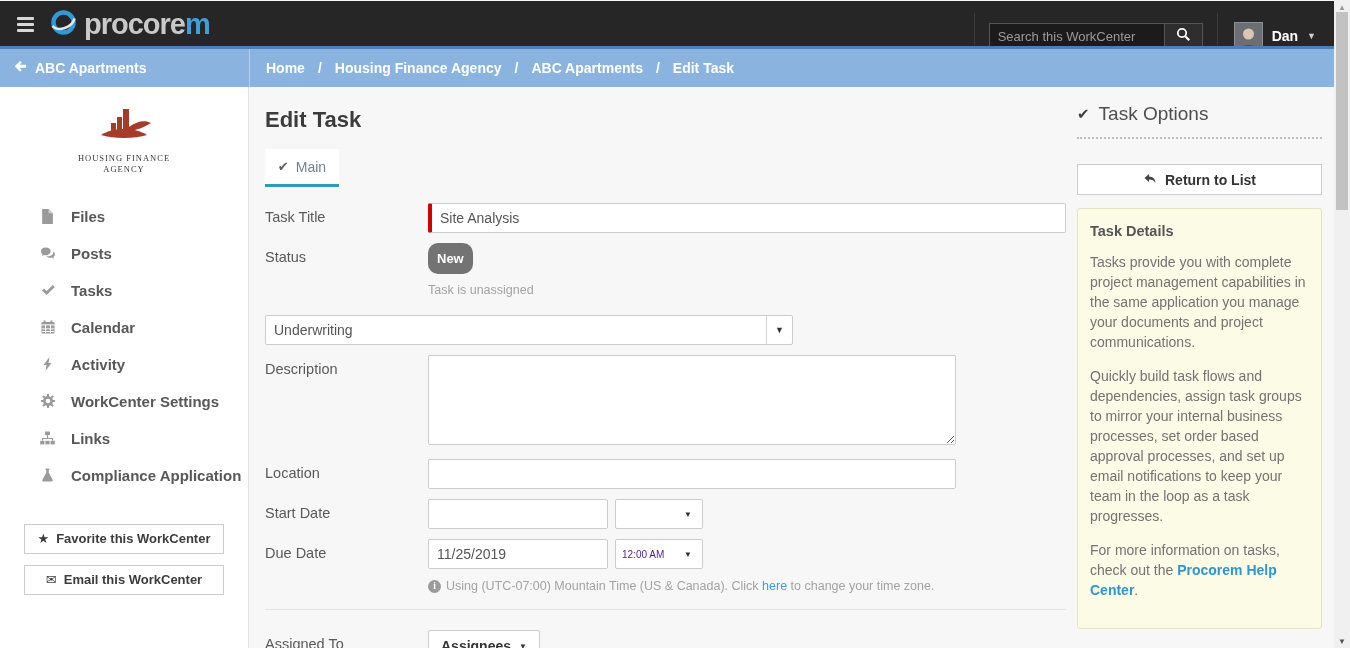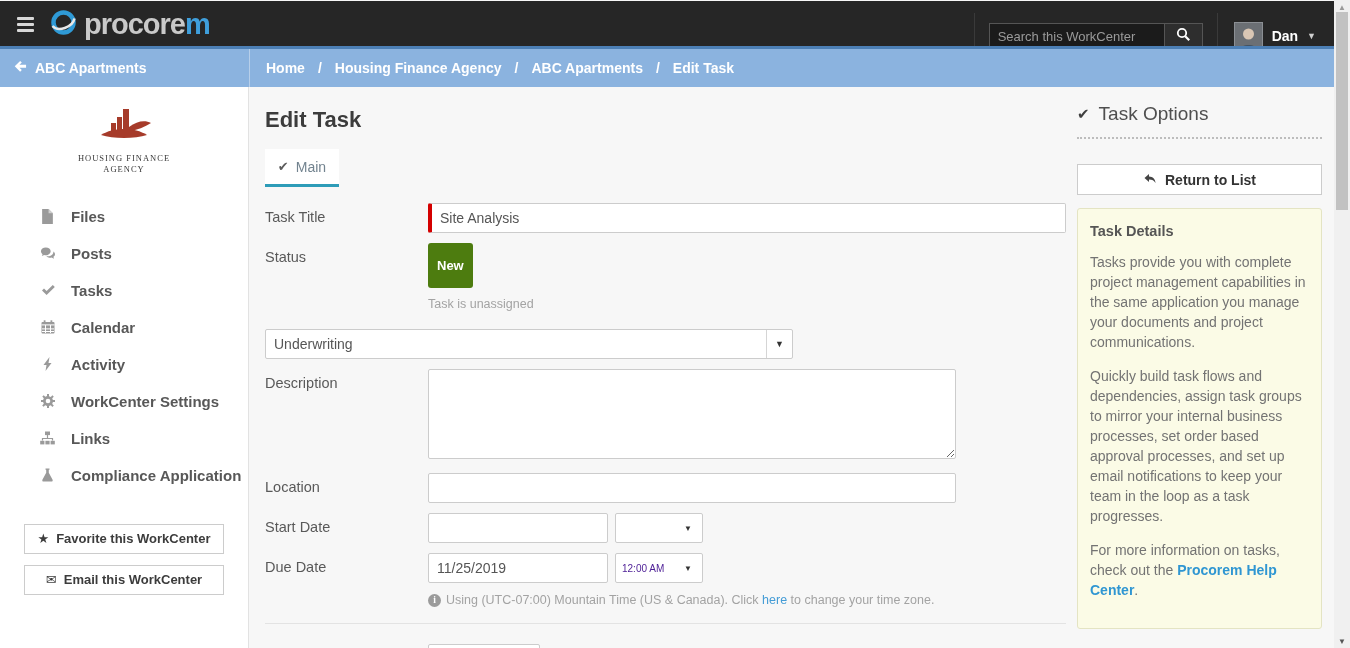--- a/index.html
+++ b/index.html
@@ -66,22 +66,22 @@
   .tab-label { color:#72838f; font-size:14px; }
   .tab-check { color:#5b5b5b; font-size:13px; }
 
   .form { margin:16px 0 0 15px; width:801px; }
   .frow { display:flex; margin-bottom:10px; }
   .flabel { width:163px; padding-top:6px; font-size:14.5px; color:#595959; }
   .fctrl { flex:1; }
   .txt { height:30px; border:1px solid #ccc; border-radius:2px; background:#fff;
     font-size:14px; color:#555; padding:0 8px; outline:none; font-family:inherit; }
   .title-input { width:638px; border-left:4px solid #d40000; }
-  .badge { display:inline-block; background:#4d7c0f; color:#fff; font-weight:bold;
-    font-size:13px; padding:15px 9px; border-radius:3px; }
+  .badge { display:inline-block; background:#737373; color:#fff; font-weight:bold;
+    font-size:13px; padding:8px 9px; border-radius:10px; }
   .muted { color:#a3a3a3; font-size:12.5px; }
   .status-note { margin-top:9px; }
   .combo { width:528px; height:30px; border:1px solid #ccc; border-radius:2px; background:#fff;
     display:flex; align-items:center; cursor:pointer; }
   .combo-text { flex:1; font-size:14px; color:#555; padding:0 8px; }
   .combo-caret { width:26px; align-self:stretch; border-left:1px solid #d5d5d5;
     display:flex; align-items:center; justify-content:center; font-size:9px; color:#333; }
   .desc { width:528px; height:90px; border:1px solid #ccc; border-radius:2px;
     font-family:inherit; font-size:14px; color:#555; padding:6px 8px; outline:none; resize:both;}
   .loc-input { width:528px; }

